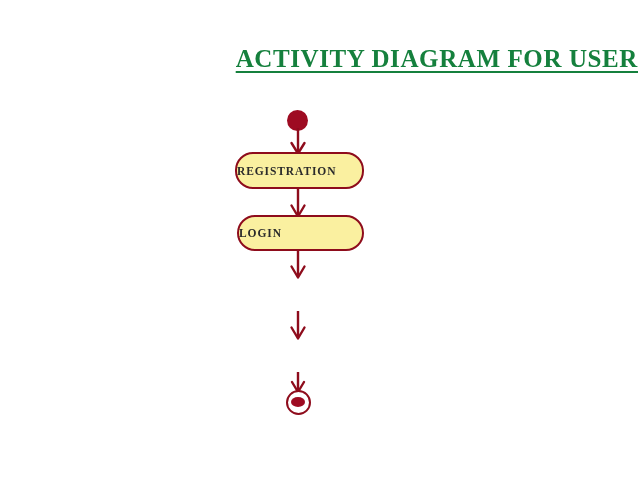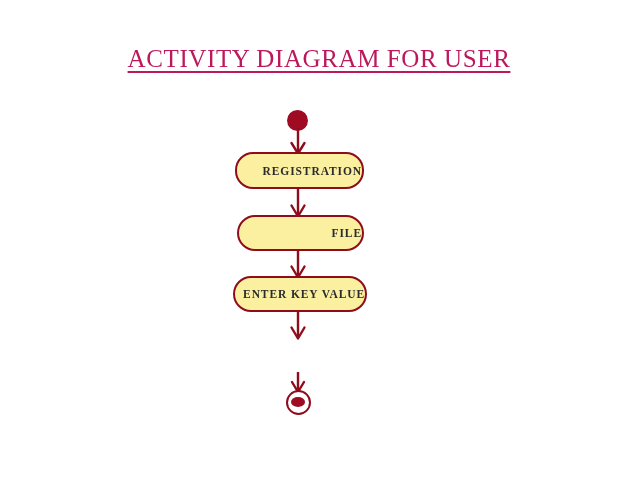--- a/index.html
+++ b/index.html
@@ -23,26 +23,26 @@
     height: 478px;
     background: #ffffff;
   }
 
   
   #diagram-title {
     position: absolute;
     left: 0;
     top: 45px;
     width: 638px;
-    text-align: center;
+    text-align: right;
     font-family: "Liberation Serif", "DejaVu Serif", serif;
-    font-weight: normal;
+    font-weight: bold;
     font-size: 25px;
     letter-spacing: 0.6px;
-    color: #be185d;
+    color: #15803d;
     text-decoration: underline;
     text-decoration-thickness: 2px;
     text-underline-offset: 4px;
     white-space: nowrap;
     line-height: 28px;
   }
 
   
   #flow {
     position: absolute;
@@ -65,21 +65,21 @@
 
   
   .activity-box {
     position: absolute;
     box-sizing: border-box;
     background: #faf0a0;
     border: 2.5px solid #8e0c1c;
     border-radius: 18px;
     display: flex;
     align-items: center;
-    justify-content: flex-end;
+    justify-content: flex-start;
   }
   .activity-label {
     font-family: "Liberation Serif", "DejaVu Serif", serif;
     font-weight: bold;
     font-size: 11.5px;
     letter-spacing: 0.9px;
     color: #2b2b2b;
     white-space: nowrap;
     text-align: center;
   }
@@ -133,33 +133,30 @@
     </div>
 
     <div class="connector" style="left:288px; top:188px;">
       <svg width="20" height="30" viewBox="0 0 20 30">
         <line x1="10" y1="0" x2="10" y2="27" stroke="#8e0c1c" stroke-width="2.4"></line>
         <polyline points="3.5,17.5 10,28.5 16.5,17.5" fill="none" stroke="#8e0c1c" stroke-width="2.4" stroke-linecap="round" stroke-linejoin="round"></polyline>
       </svg>
     </div>
 
     <div class="activity-box" style="left:237px; top:215px; width:127px; height:36px;">
-      <span class="activity-label">FILE</span>
+      <span class="activity-label">LOGIN</span>
     </div>
 
     <div class="connector" style="left:288px; top:250px;">
       <svg width="20" height="29" viewBox="0 0 20 29">
         <line x1="10" y1="0" x2="10" y2="26" stroke="#8e0c1c" stroke-width="2.4"></line>
         <polyline points="3.5,16.5 10,27.5 16.5,16.5" fill="none" stroke="#8e0c1c" stroke-width="2.4" stroke-linecap="round" stroke-linejoin="round"></polyline>
       </svg>
     </div>
 
-    <div class="activity-box" style="left:233px; top:276px; width:134px; height:36px;">
-      <span class="activity-label">ENTER KEY VALUE</span>
-    </div>
 
     <div class="connector" style="left:288px; top:311px;">
       <svg width="20" height="29" viewBox="0 0 20 29">
         <line x1="10" y1="0" x2="10" y2="26" stroke="#8e0c1c" stroke-width="2.4"></line>
         <polyline points="3.5,16.5 10,27.5 16.5,16.5" fill="none" stroke="#8e0c1c" stroke-width="2.4" stroke-linecap="round" stroke-linejoin="round"></polyline>
       </svg>
     </div>
 
 
     <div class="connector" style="left:288px; top:372px;">

